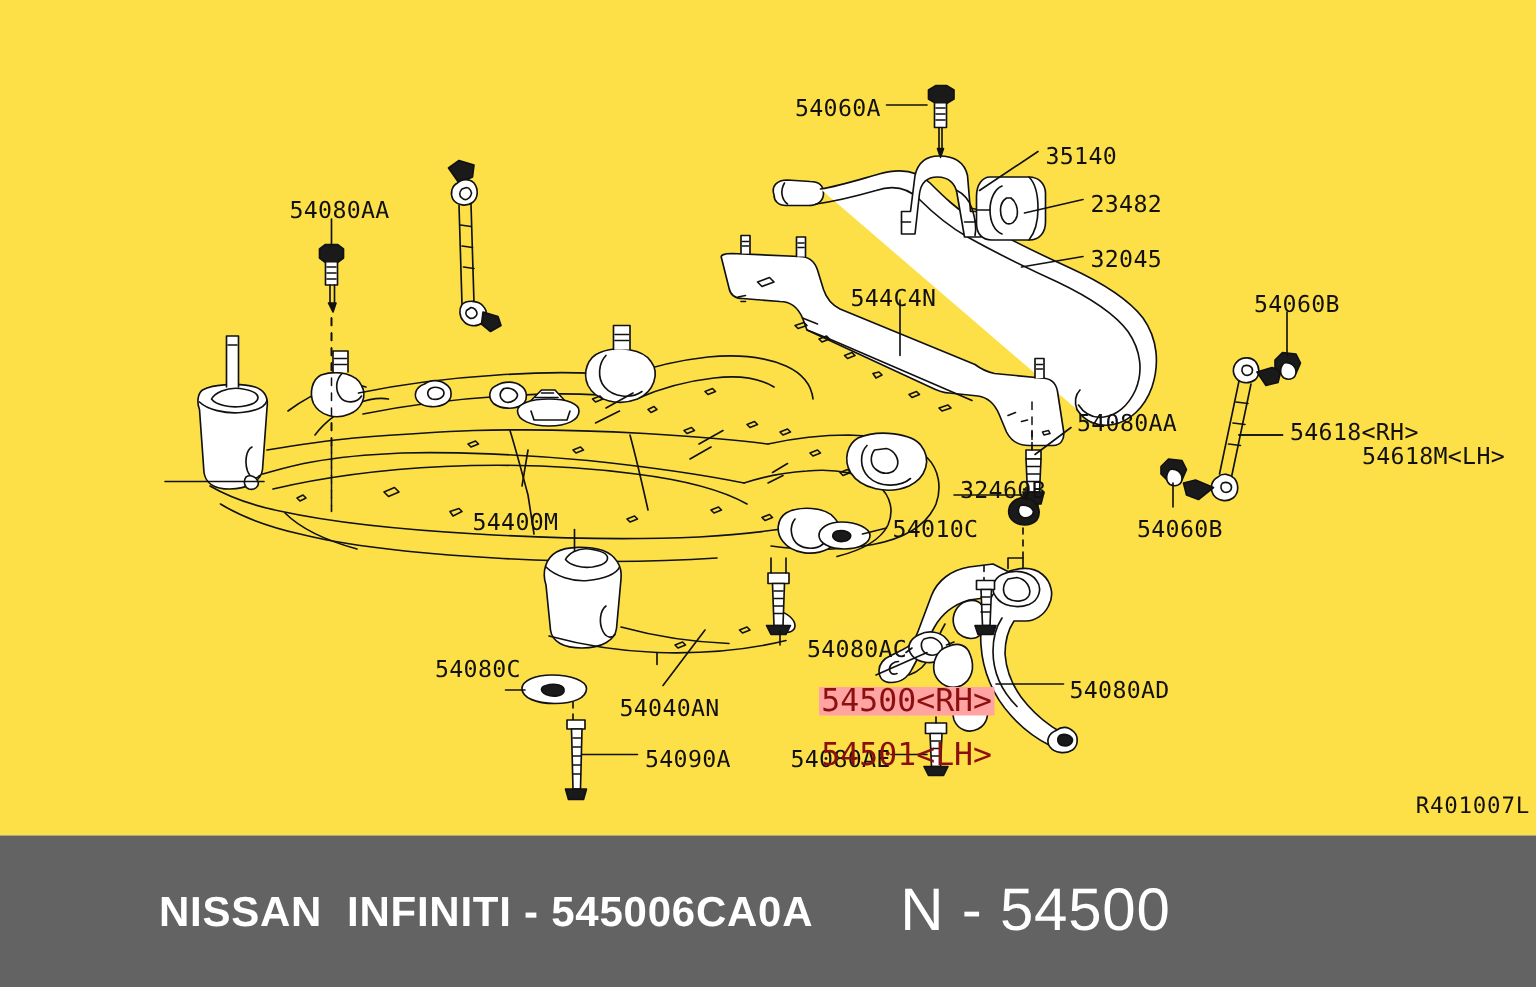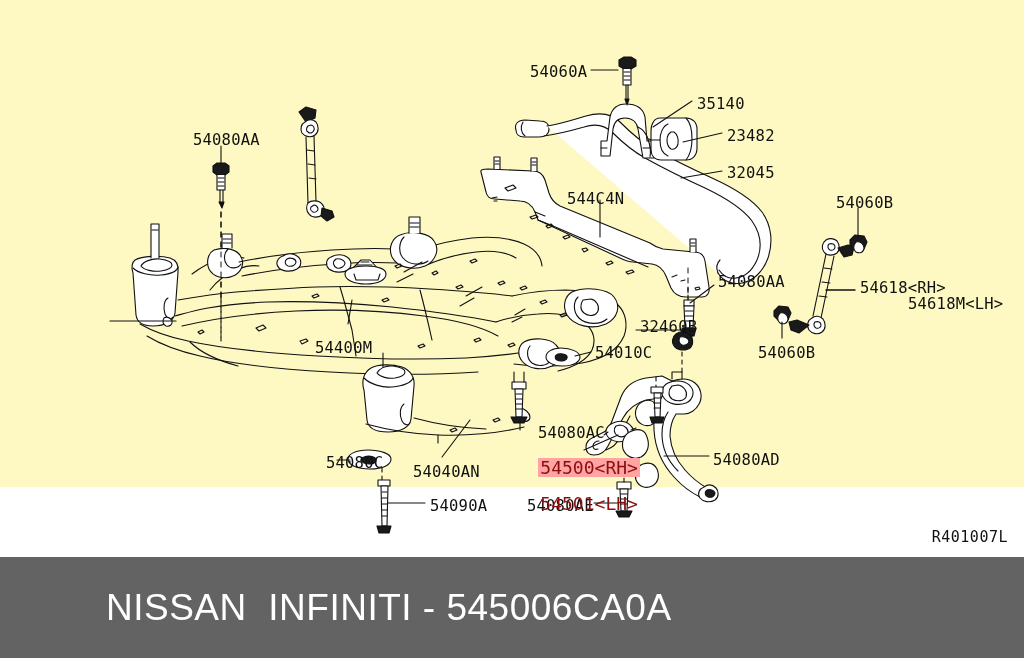--- a/index.html
+++ b/index.html
@@ -12,22 +12,22 @@
     height: 658px;
     position: relative;
     overflow: hidden;
     font-family: "DejaVu Sans Mono", monospace;
   }
 
   #diagram-area {
     position: absolute;
     left: 0; top: 0;
     width: 1024px;
-    height: 487px;
-    background: #fef9c3;
+    height: 557px;
+    background: #fde047;
   }
 
   #diagram-svg {
     position: absolute;
     left: 0; top: 0;
     width: 1024px;
     height: 557px;
   }
 
   
@@ -37,40 +37,40 @@
     font-size: 15.5px;
     letter-spacing: 0.2px;
     color: #111111;
     white-space: pre;
     line-height: 17px;
   }
 
   .label-hl {
     position: absolute;
     font-family: "DejaVu Sans Mono", monospace;
-    font-size: 18px;
+    font-size: 21px;
     line-height: 17px;
     white-space: pre;
     color: #8c0f0f;
   }
   .label-hl .row1 {
     display: inline-block;
     background: #ffa3a3;
     padding: 1px 2px 1px 2px;
     margin-left: -2px;
   }
   .label-hl .row2 {
     display: inline-block;
     padding: 1px 2px 1px 2px;
     margin-left: -2px;
   }
 
   #diagram-code {
     position: absolute;
-    right: 16px;
+    right: 4px;
     top: 528px;
     font-size: 15px;
     color: #111;
     font-family: "DejaVu Sans Mono", monospace;
     letter-spacing: 0.5px;
   }
 
   
   #footer-bar {
     position: absolute;
@@ -79,22 +79,22 @@
     width: 1024px;
     height: 101px;
     background: #636363;
     display: flex;
     align-items: center;
   }
   #footer-text {
     margin-left: 106px;
     color: #ffffff;
     font-family: "Liberation Sans", sans-serif;
-    font-size: 37px;
-    font-weight: 400;
+    font-size: 28px;
+    font-weight: 700;
     letter-spacing: 0.5px;
     white-space: pre;
   }
   #footer-ref {
     color: #ffffff;
     font-family: "Liberation Sans", sans-serif;
     font-size: 40px;
     font-weight: 400;
     letter-spacing: 0.5px;
     white-space: pre;
@@ -537,30 +537,31 @@
   <div class="label" style="left:567px; top:191px;text-align:right;">544C4N</div>
   <div class="label" style="left:193px; top:132px;">54080AA</div>
   <div class="label" style="left:718px; top:274px;">54080AA</div>
   <div class="label" style="left:836px; top:195px;">54060B</div>
   <div class="label" style="left:758px; top:345px;">54060B</div>
   <div class="label" style="left:860px; top:280px;">54618&lt;RH&gt;</div>
   <div class="label" style="left:860px; top:296px;margin-left:48px;">54618M&lt;LH&gt;</div>
   <div class="label" style="left:315px; top:340px;">54400M</div>
   <div class="label" style="left:640px; top:319px;">32460B</div>
   <div class="label" style="left:595px; top:345px;">54010C</div>
-  <div class="label" style="left:290px; top:455px;margin-left:36px;">54080C</div>
+  <div class="label" style="left:290px; top:438px;">54080C</div>
   <div class="label" style="left:413px; top:464px;">54040AN</div>
   <div class="label" style="left:430px; top:498px;">54090A</div>
   <div class="label" style="left:538px; top:425px;">54080AC</div>
   <div class="label" style="left:527px; top:498px;text-align:center;">54080AE</div>
   <div class="label" style="left:713px; top:452px;">54080AD</div>
 
   <div class="label-hl" style="left:497px; top:441px;">
     <span class="row1">54500&lt;RH&gt;</span><br>
     <span class="row2">54501&lt;LH&gt;</span>
   </div>
 
   <div id="diagram-code">R401007L</div>
 </div>
 
 <div id="footer-bar">
   <div id="footer-text">NISSAN  INFINITI - 545006CA0A</div>
+  <div id="footer-ref">N - 54500</div>
 </div>
 
 </body></html>

